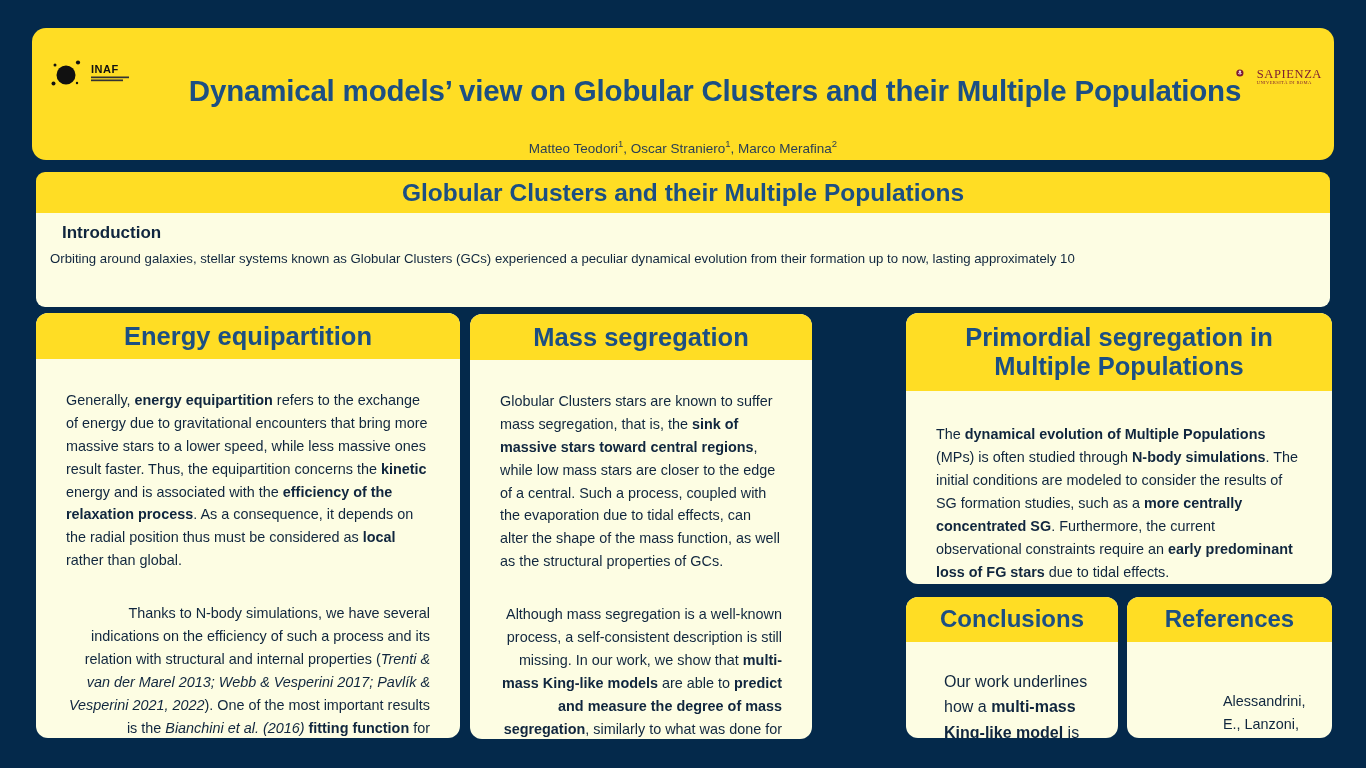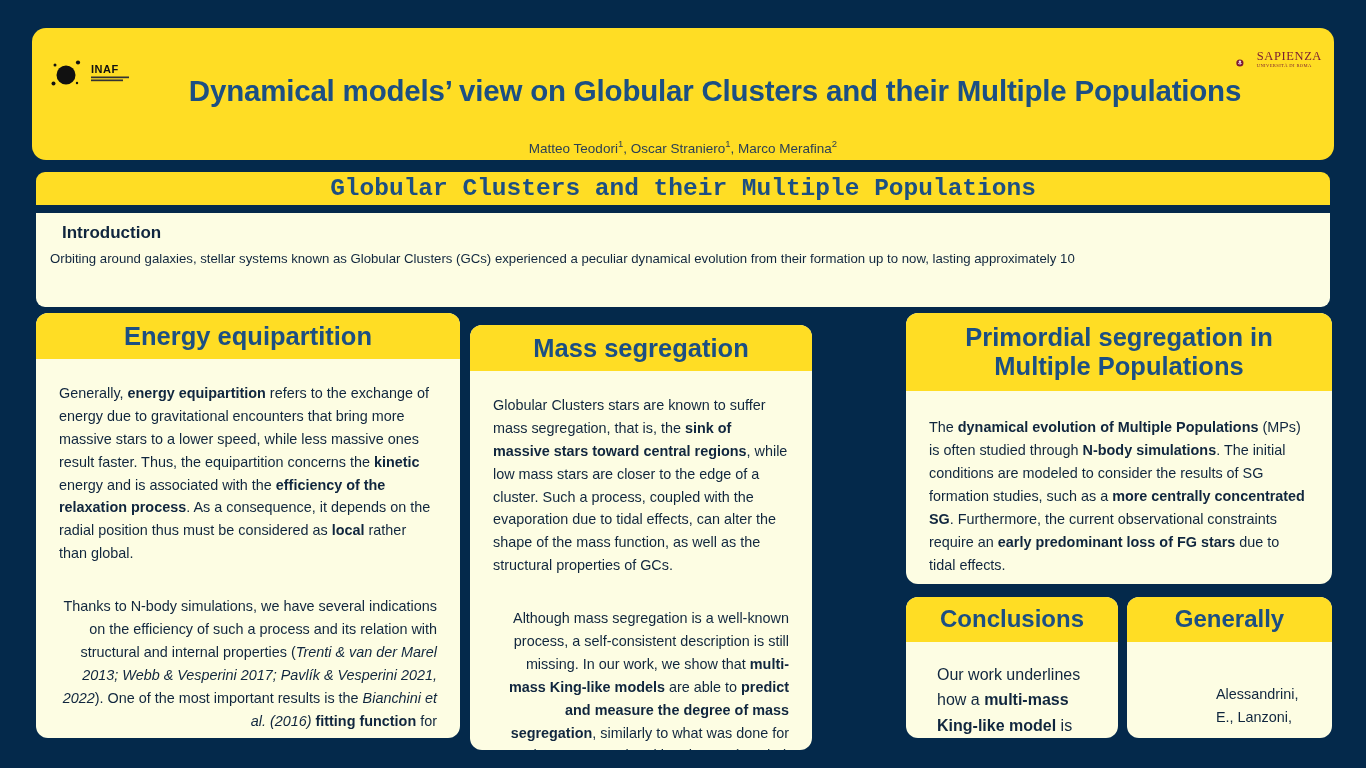--- a/index.html
+++ b/index.html
@@ -43,21 +43,21 @@
     height: 34px;
   }
 
   .logo-sapienza {
     position: absolute;
     right: 12px;
     top: 22px;
     width: 86px;
     height: 36px;
     display: flex;
-    align-items: flex-start;
+    align-items: flex-end;
     gap: 13px;
   }
   .sap-text { line-height: 1; }
   .sap-name {
     font-size: 12.5px;
     letter-spacing: .6px;
     color: #7b1b33;
     font-family: "Liberation Serif", serif;
     font-weight: 400;
   }
@@ -93,27 +93,26 @@
     color: #2a3f55;
   }
   .authors sup { font-size: 9.5px; }
 
   
   .section-band {
     position: absolute;
     left: 36px;
     top: 172px;
     width: 1294px;
-    height: 33px;
+    height: 41px;
     background: #ffdd24;
     border-radius: 9px 9px 0 0;
     display: flex;
     align-items: center;
     justify-content: center;
-    font-family: Liberation Mono, monospace;
   }
   .section-band-title {
     font-size: 24.5px;
     font-weight: bold;
     color: #1c4f83;
   }
 
   .intro-card {
     position: absolute;
     left: 36px;
@@ -154,33 +153,33 @@
   }
   .card-head-title {
     font-weight: bold;
     color: #1c4f83;
     line-height: 1.12;
   }
   .card-body {
     padding: 0 14px;
     color: #10263e;
   }
-  .card-body p { margin: 9px; }
+  .card-body p { margin: 16px; }
   .card-body p + p { margin-top: 30px; text-align: right; }
   .card-body b { font-weight: bold; }
   .card-body i { font-style: italic; }
 
   
   #card-energy { left: 36px; top: 313px; width: 424px; height: 425px; }
   #card-energy .card-head { height: 46px; }
   #card-energy .card-head-title { font-size: 25.5px; }
   #card-energy .card-body { font-size: 14.4px; line-height: 1.59; padding-top: 14px; }
 
   
-  #card-mass { left: 470px; top: 325px; width: 342px; height: 425px; }
+  #card-mass { left: 470px; top: 314px; width: 342px; height: 425px; }
   #card-mass .card-head { height: 46px; }
   #card-mass .card-head-title { font-size: 25.5px; }
   #card-mass .card-body { font-size: 14.4px; line-height: 1.59; padding-top: 14px; }
 
   
   #card-primordial { left: 906px; top: 313px; width: 426px; height: 271px; }
   #card-primordial .card-head { height: 78px; padding: 0 22px; }
   #card-primordial .card-head-title { font-size: 25.5px; }
   #card-primordial .card-body { font-size: 14.4px; line-height: 1.6; padding-top: 16px; }
 
@@ -260,21 +259,21 @@
       <p><span>Generally, </span><b>energy equipartition</b><span> refers to the exchange of energy due to gravitational encounters that bring more massive stars to a lower speed, while less massive ones result faster. Thus, the equipartition concerns the </span><b>kinetic</b><span> energy and is associated with the </span><b>efficiency of the relaxation process</b><span>. As a consequence, it depends on the radial position thus must be considered as </span><b>local</b><span> rather than global.</span></p>
       <p><span>Thanks to N-body simulations, we have several indications on the efficiency of such a process and its relation with structural and internal properties (</span><i>Trenti &amp; van der Marel 2013; Webb &amp; Vesperini 2017; Pavlík &amp; Vesperini 2021, 2022</i><span>). One of the most important results is the </span><i>Bianchini et al. (2016)</i><span> </span><b>fitting function</b><span> for</span></p>
     </div>
   </div>
 
   <div class="card" id="card-mass">
     <div class="card-head">
       <div class="card-head-title">Mass segregation</div>
     </div>
     <div class="card-body">
-      <p><span>Globular Clusters stars are known to suffer mass segregation, that is, the </span><b>sink of massive stars toward central regions</b><span>, while low mass stars are closer to the edge of a cluster. Such a process, coupled with the evaporation due to tidal effects, can alter the shape of the mass function, as well as the structural properties of GCs.</span></p>
+      <p><span>Globular Clusters stars are known to suffer mass segregation, that is, the </span><b>sink of massive stars toward central regions</b><span>, while low mass stars are closer to the edge of a central. Such a process, coupled with the evaporation due to tidal effects, can alter the shape of the mass function, as well as the structural properties of GCs.</span></p>
       <p><span>Although mass segregation is a well-known process, a self-consistent description is still missing. In our work, we show that </span><b>multi-mass King-like models</b><span> are able to </span><b>predict and measure the degree of mass segregation</b><span>, similarly to what was done for the energy equipartition degree </span><i>(Teodori, Straniero, Merafina 2024)</i><span>.</span></p>
     </div>
   </div>
 
   <div class="card" id="card-primordial">
     <div class="card-head">
       <div class="card-head-title">Primordial segregation in Multiple Populations</div>
     </div>
     <div class="card-body">
       <p><span>The </span><b>dynamical evolution of Multiple Populations</b><span> (MPs) is often studied through </span><b>N-body simulations</b><span>. The initial conditions are modeled to consider the results of SG formation studies, such as a </span><b>more centrally concentrated SG</b><span>. Furthermore, the current observational constraints require an </span><b>early predominant loss of FG stars</b><span> due to tidal effects.</span></p>
@@ -285,20 +284,20 @@
     <div class="card-head">
       <div class="card-head-title">Conclusions</div>
     </div>
     <div class="card-body">
       <p><span>Our work underlines how a </span><b>multi-mass King-like model</b><span> is</span></p>
     </div>
   </div>
 
   <div class="card" id="card-references">
     <div class="card-head">
-      <div class="card-head-title">Generally</div>
+      <div class="card-head-title">References</div>
     </div>
     <div class="card-body">
       <p>Alessandrini, E., Lanzoni,</p>
     </div>
   </div>
 
 </div>
 
 </body></html>

